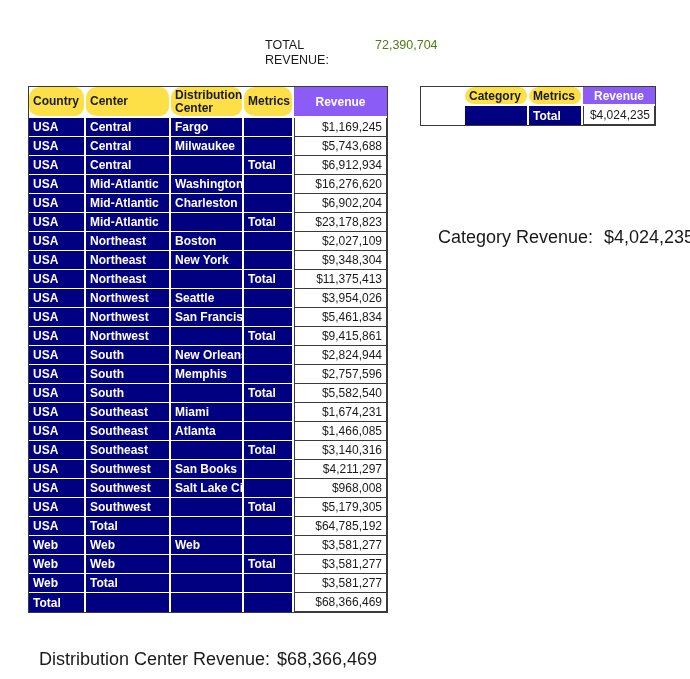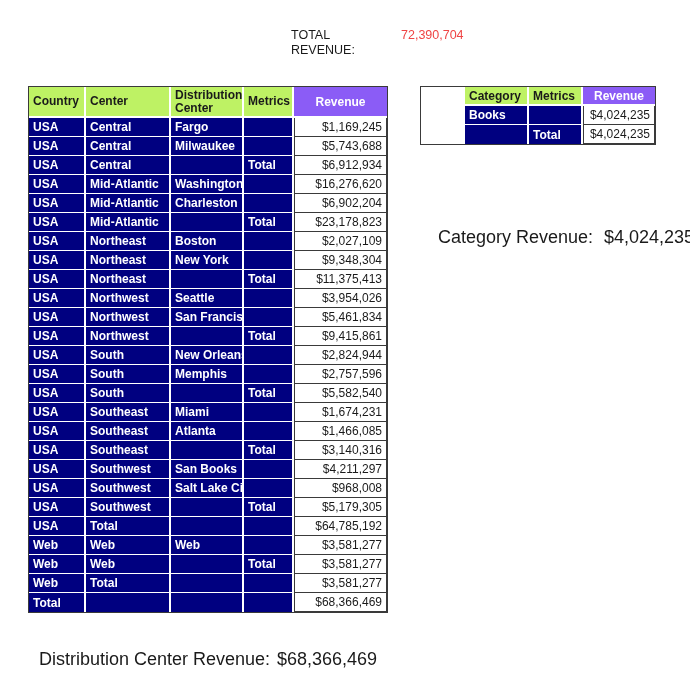--- a/index.html
+++ b/index.html
@@ -13,41 +13,40 @@
     position: relative;
     font-family: "Liberation Sans", sans-serif;
     color: #1a1a1a;
     overflow: hidden;
   }
 
   
   #total-revenue-block {
     position: absolute;
     left: 265px;
-    top: 28px;
+    top: 38px;
     width: 360px;
     height: 34px;
-    margin-left: 26px;
   }
   #total-revenue-label {
     position: absolute;
     left: 0;
     top: 0;
     width: 95px;
     font-size: 12.5px;
     line-height: 15px;
     color: #1a1a1a;
   }
   #total-revenue-value {
     position: absolute;
     left: 110px;
     top: 0;
     font-size: 12.5px;
     line-height: 15px;
-    color: #ef4444;
+    color: #4d7c0f;
     white-space: nowrap;
   }
 
   
   .report-table {
     position: absolute;
     border-collapse: separate;
     border-spacing: 0;
     background: #ffffff;
     border: 1px solid #3a3a3a;
@@ -59,26 +58,27 @@
     font-size: 12px;
     line-height: 14px;
     height: 19px;
     box-sizing: border-box;
     vertical-align: middle;
     overflow: hidden;
     white-space: nowrap;
   }
   
   .report-table th.dim-head {
-    background: #bef264;
+    background: #fde047;
     color: #1a1a1a;
     font-weight: bold;
     text-align: left;
     border-right: 2px solid #ffffff;
     border-bottom: 2px solid #ffffff;
+    border-radius: 11px;
   }
   
   .report-table th.measure-head {
     background: #8b5cf6;
     color: #ffffff;
     font-weight: bold;
     text-align: center;
     border-bottom: 2px solid #ffffff;
   }
   
@@ -357,25 +357,20 @@
   </colgroup>
   <thead>
     <tr>
       <th class="dim-head">Category</th>
       <th class="dim-head">Metrics</th>
       <th class="measure-head">Revenue</th>
     </tr>
   </thead>
   <tbody id="cat-body">
       <tr>
-        <td class="dim">Books</td>
-        <td class="dim"></td>
-        <td class="measure">$4,024,235</td>
-      </tr>
-      <tr>
         <td class="dim"></td>
         <td class="dim total-label">Total</td>
         <td class="measure">$4,024,235</td>
       </tr>
     </tbody>
 </table>
 
 <div class="summary-line" id="category-revenue-label">Category Revenue:</div>
 <div class="summary-line" id="category-revenue-value">$4,024,235</div>
 

